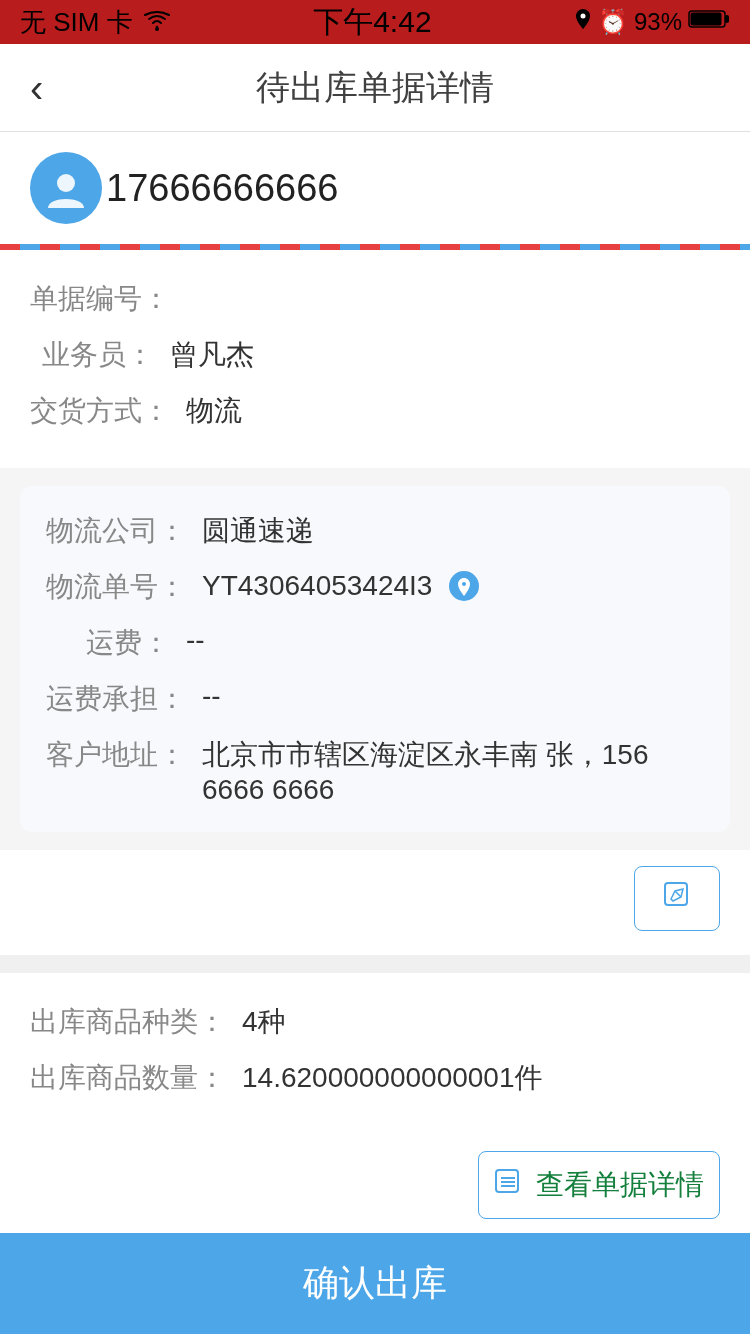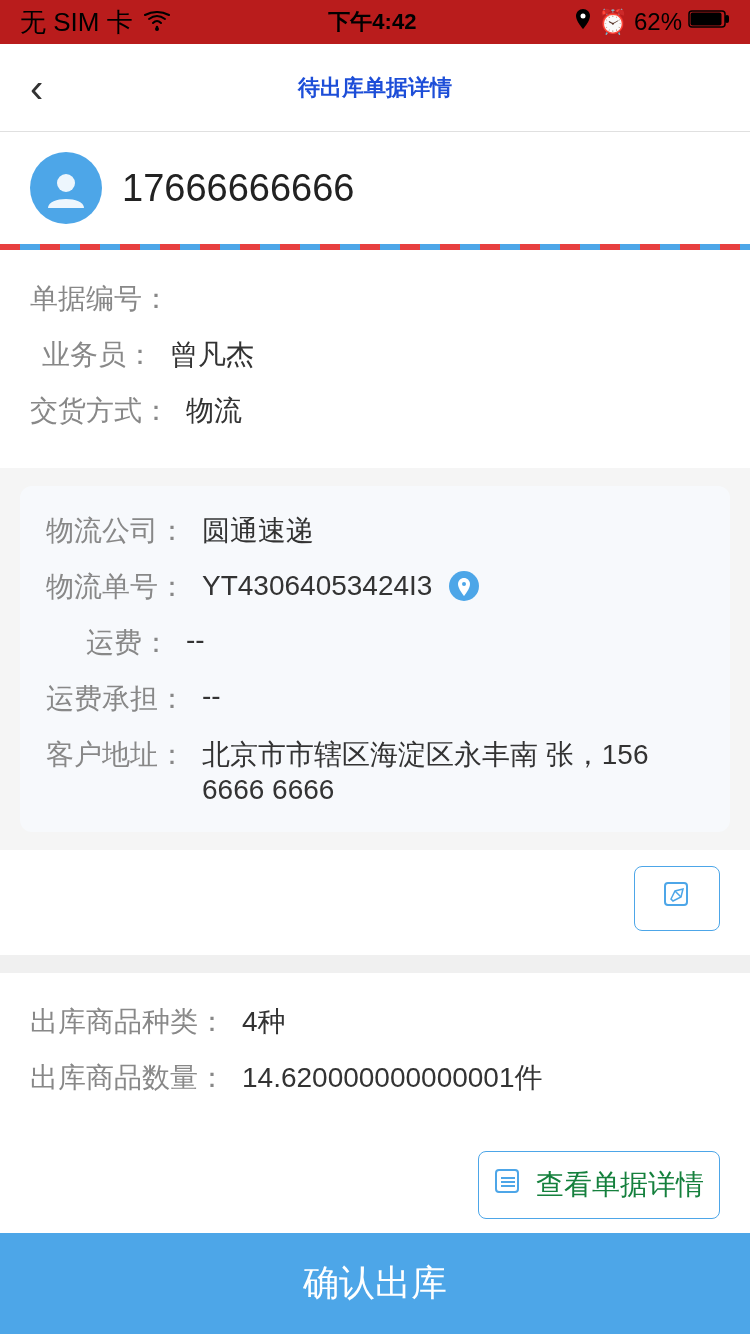--- a/index.html
+++ b/index.html
@@ -19,21 +19,21 @@
       height: 44px;
       background: #b91c1c;
       display: flex;
       align-items: center;
       justify-content: space-between;
       padding: 0 20px;
       font-size: 26px;
       color: #000;
     }
     .status-left { display: flex; align-items: center; gap: 10px; }
-    .status-center { font-size: 22px; font-weight: 700; }
+    .status-center { font-size: 30px; font-weight: 400; }
     .status-right { display: flex; align-items: center; gap: 6px; font-size: 24px; }
 
     
     .nav-bar {
       width: 750px;
       height: 88px;
       background: #fff;
       display: flex;
       align-items: center;
       padding: 0 30px;
@@ -43,32 +43,32 @@
     .nav-back {
       font-size: 40px;
       color: #333;
       cursor: pointer;
       line-height: 1;
     }
     .nav-title {
       position: absolute;
       left: 50%;
       transform: translateX(-50%);
-      font-size: 22px;
-      font-weight: 700;
-      color: #1d4ed8;
+      font-size: 34px;
+      font-weight: 400;
+      color: #404040;
     }
 
     
     .customer-section {
       background: #fff;
       padding: 20px 30px;
       display: flex;
       align-items: center;
-      gap: 20px;
+      gap: 4px;
       margin-bottom: 0;
     }
     .customer-avatar {
       width: 72px;
       height: 72px;
       border-radius: 50%;
       background: #4da6e8;
       display: flex;
       align-items: center;
       justify-content: center;
@@ -253,21 +253,21 @@
   </div>
   <div class="status-center">下午4:42</div>
   <div class="status-right">
     <span>
       <svg width="18" height="22" viewBox="0 0 18 22" fill="none">
         <path d="M9 1C5.13 1 2 4.13 2 8c0 5.25 7 13 7 13s7-7.75 7-13c0-3.87-3.13-7-7-7z" fill="#000"></path>
         <circle cx="9" cy="8" r="2.5" fill="#fff"></circle>
       </svg>
     </span>
     <span>⏰</span>
-    <span>62%</span>
+    <span>93%</span>
     <span>
       <svg width="42" height="22" viewBox="0 0 42 22">
         <rect x="1" y="3" width="36" height="16" rx="3" ry="3" fill="none" stroke="#000" stroke-width="1.5"></rect>
         <rect x="37" y="7" width="4" height="8" rx="2" ry="2" fill="#000"></rect>
         <rect x="2.5" y="4.5" width="31" height="13" rx="2" ry="2" fill="#000"></rect>
       </svg>
     </span>
   </div>
 </div>
 

